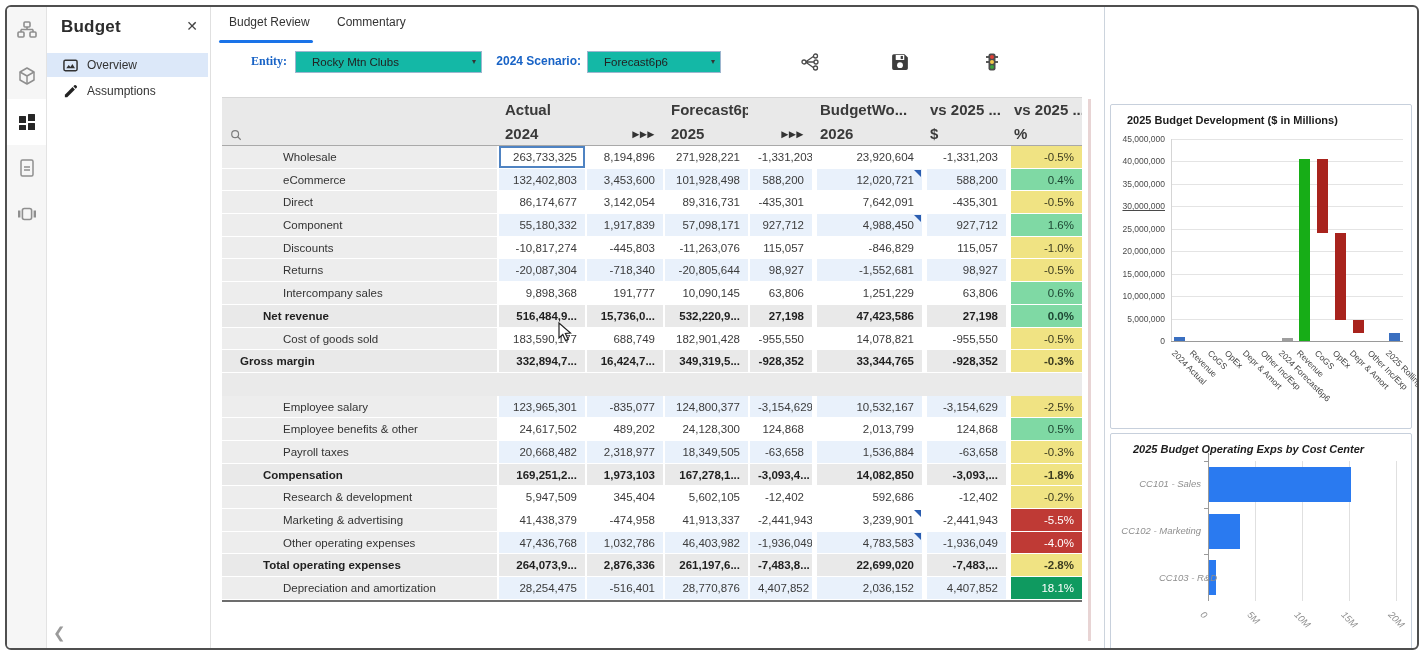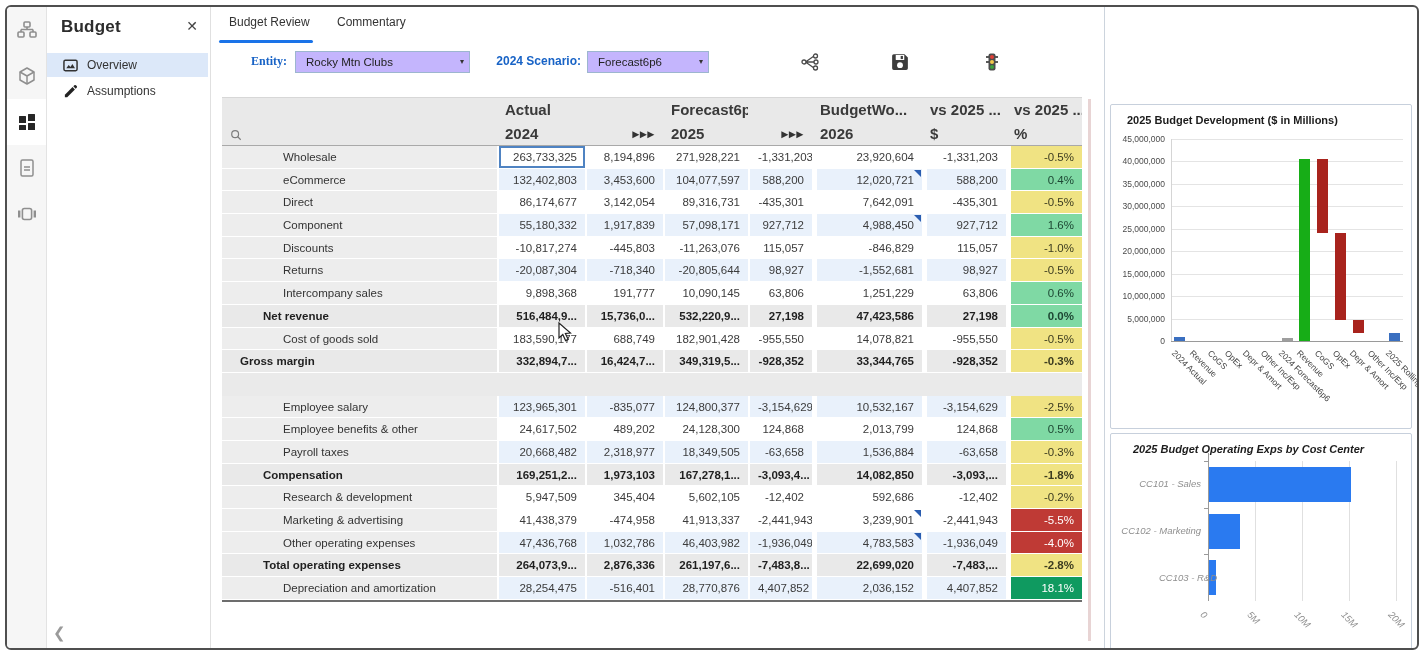--- a/index.html
+++ b/index.html
@@ -18,21 +18,21 @@
   .panel-close{position:absolute;right:4px;top:1px;font-size:14px;color:#444;cursor:pointer;}
   .panel-item{position:absolute;left:0;right:2px;height:24px;display:flex;align-items:center;gap:9px;padding-left:16px;font-size:12px;color:#333;cursor:pointer;}
   .panel-item.sel{background:#dce8f9;}
   .panel-chevron{position:absolute;left:6px;bottom:6px;font-size:15px;color:#9a9a9a;cursor:pointer;}
 
   
   .main{position:absolute;left:204px;top:0;bottom:0;width:893px;background:#fff;}
   .tab{position:absolute;top:8px;font-size:12px;color:#333;cursor:pointer;}
   .tab-underline{position:absolute;top:33px;height:3px;background:#1a73e8;border-radius:2px;}
   .tb-label{position:absolute;font-size:12px;font-weight:bold;color:#1863c6;text-align:right;}
-  .tb-select{position:absolute;height:20px;border:1px solid #9db6cf;background:#c4b5fd;font-size:11.5px;color:#222;line-height:20px;padding:0 10px;cursor:pointer;}
+  .tb-select{position:absolute;height:20px;border:1px solid #9db6cf;background:#14b8a6;font-size:11.5px;color:#222;line-height:20px;padding:0 16px;cursor:pointer;}
   .tb-caret{position:absolute;right:5px;top:0;font-size:8px;color:#333;}
   .tb-icon{position:absolute;top:44px;width:22px;height:22px;cursor:pointer;display:flex;align-items:center;justify-content:center;}
 
   
   .grid{position:absolute;left:11px;top:90px;width:860px;border-top:1px solid #d7d7d7;border-bottom:2px solid #6d6d6d;}
   .hrow,.row{display:flex;}
   .hcell{box-sizing:border-box;height:24px;line-height:24px;background:#e9e9e9;font-size:15px;font-weight:bold;color:#3a3a3a;padding:0 8px;white-space:nowrap;overflow:hidden;}
   .hrow.subs .hcell{border-bottom:1px solid #a9a9a9;}
   .hcell.arrows{text-align:right;font-size:8.5px;letter-spacing:1px;color:#333;}
   .row{height:22.7px;}
@@ -223,21 +223,21 @@
           <div class="cell num" style="width: 85px; box-sizing: border-box;">271,928,221</div>
           <div class="cell num" style="width: 64px; box-sizing: border-box;">-1,331,203</div>
           <div class="cell num gap" style="width: 110px; box-sizing: border-box;">23,920,604</div>
           <div class="cell num gap" style="width: 84px; box-sizing: border-box;">-1,331,203</div>
           <div class="cell num gap p-yellow" style="width: 76px; box-sizing: border-box;">-0.5%</div>
         </div>
         <div class="row tblue">
           <div class="cell lab" style="width: 275px; box-sizing: border-box; padding-left: 61px;">eCommerce</div>
           <div class="cell num" style="width: 88px; box-sizing: border-box;">132,402,803</div>
           <div class="cell num" style="width: 78px; box-sizing: border-box;">3,453,600</div>
-          <div class="cell num" style="width: 85px; box-sizing: border-box;">104,077,597</div>
+          <div class="cell num" style="width: 85px; box-sizing: border-box;">101,928,498</div>
           <div class="cell num" style="width: 64px; box-sizing: border-box;">588,200</div>
           <div class="cell num gap" style="width: 110px; box-sizing: border-box;">12,020,721<span class="flag"></span></div>
           <div class="cell num gap" style="width: 84px; box-sizing: border-box;">588,200</div>
           <div class="cell num gap p-green" style="width: 76px; box-sizing: border-box;">0.4%</div>
         </div>
         <div class="row">
           <div class="cell lab" style="width: 275px; box-sizing: border-box; padding-left: 61px;">Direct</div>
           <div class="cell num" style="width: 88px; box-sizing: border-box;">86,174,677</div>
           <div class="cell num" style="width: 78px; box-sizing: border-box;">3,142,054</div>
           <div class="cell num" style="width: 85px; box-sizing: border-box;">89,316,731</div>
@@ -424,21 +424,21 @@
         <div class="ytick" style="left: 0px; top: 208.556px;">5,000,000</div>
         <div class="gridline-h" style="left: 60px; width: 232px; top: 213.556px;"></div>
         <div class="ytick" style="left: 0px; top: 186.111px;">10,000,000</div>
         <div class="gridline-h" style="left: 60px; width: 232px; top: 191.111px;"></div>
         <div class="ytick" style="left: 0px; top: 163.667px;">15,000,000</div>
         <div class="gridline-h" style="left: 60px; width: 232px; top: 168.667px;"></div>
         <div class="ytick" style="left: 0px; top: 141.222px;">20,000,000</div>
         <div class="gridline-h" style="left: 60px; width: 232px; top: 146.222px;"></div>
         <div class="ytick" style="left: 0px; top: 118.778px;">25,000,000</div>
         <div class="gridline-h" style="left: 60px; width: 232px; top: 123.778px;"></div>
-        <div class="ytick" style="left: 0px; top: 96.3333px;">30,000,000</div>
+        <div class="ytick" style="left: 0px; top: 96.3333px; text-decoration: underline;">30,000,000</div>
         <div class="gridline-h" style="left: 60px; width: 232px; top: 101.333px;"></div>
         <div class="ytick" style="left: 0px; top: 73.8889px;">35,000,000</div>
         <div class="gridline-h" style="left: 60px; width: 232px; top: 78.8889px;"></div>
         <div class="ytick" style="left: 0px; top: 51.4444px;">40,000,000</div>
         <div class="gridline-h" style="left: 60px; width: 232px; top: 56.4444px;"></div>
         <div class="ytick" style="left: 0px; top: 29px;">45,000,000</div>
         <div class="gridline-h" style="left: 60px; width: 232px; top: 34px;"></div>
         <div class="axis-x" style="left: 60px; width: 232px; top: 236px;"></div>
         <div class="axis-y" style="left: 60px; top: 34px; height: 202px; background: rgb(213, 213, 213);"></div>
         <div class="wbar" style="left: 63.4231px; top: 231.96px; width: 11px; height: 4.04px; background: rgb(58, 111, 192);"></div>

